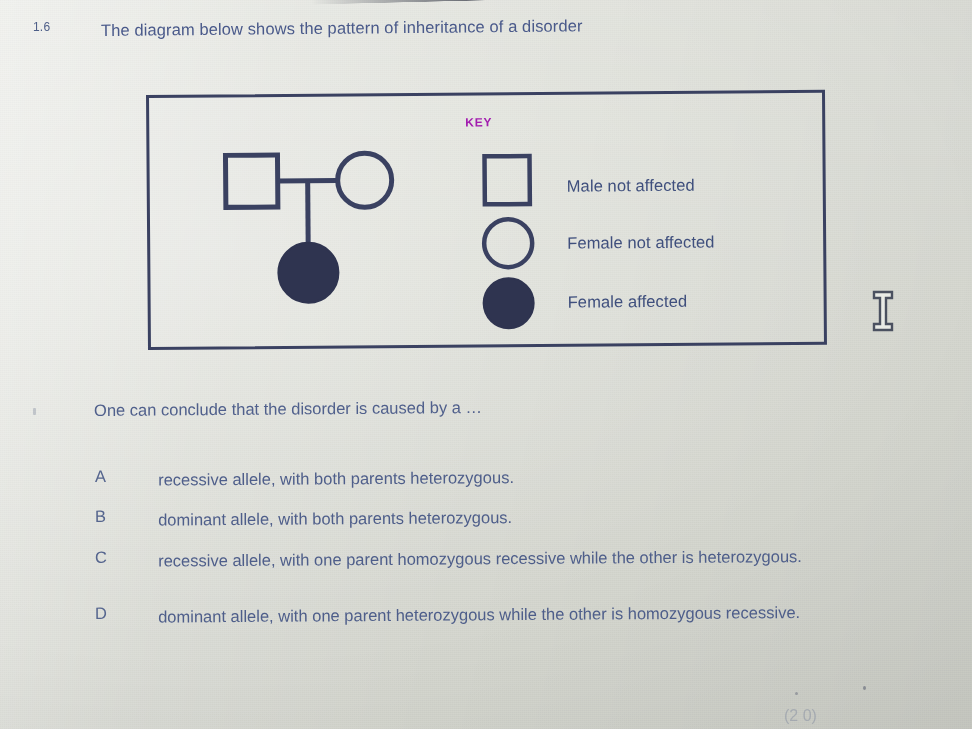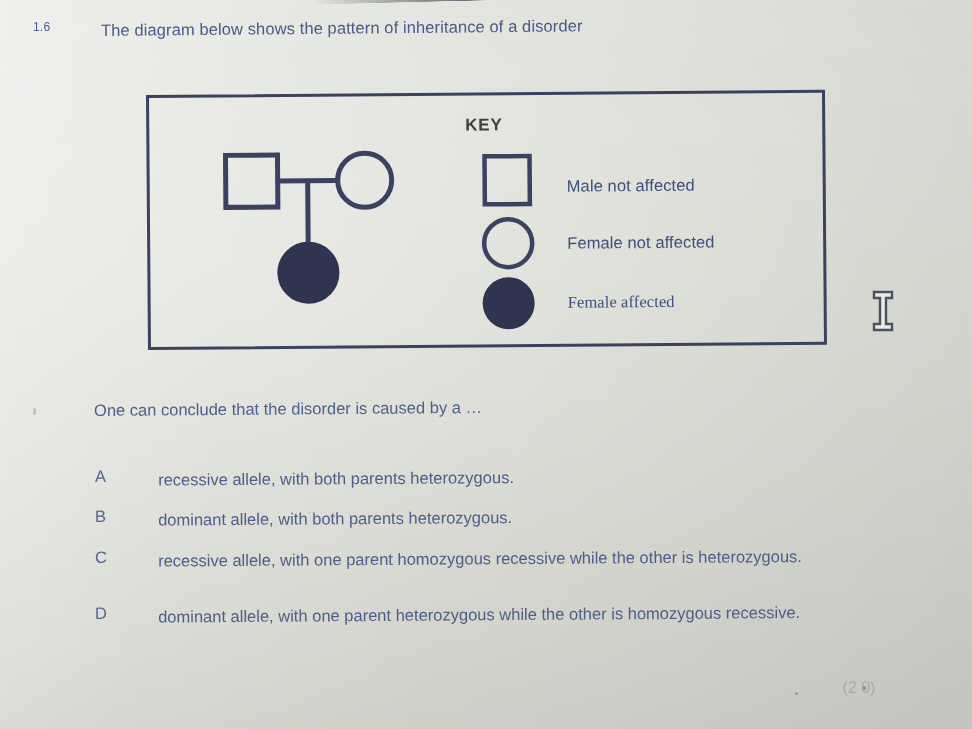--- a/index.html
+++ b/index.html
@@ -91,40 +91,40 @@
     border: 3px solid #3a4161;
     box-sizing: border-box;
     transform: rotate(-0.45deg);
     transform-origin: left top;
     background: rgba(255,255,255,0.045);
   }
   .key-title {
     position: absolute;
     left: 316px;
     top: 20px;
-    font-size: 17px;
+    font-size: 12px;
     font-weight: bold;
     letter-spacing: .8px;
-    color: #404040;
+    color: #a21caf;
   }
 
   
   .pedigree-svg { position: absolute; left: 70px;  top: 52px; }
   .legend-svg   { position: absolute; left: 330px; top: 55px; }
 
   .legend-label {
     position: absolute;
     font-size: 16.5px;
     color: #3f4f7d;
     white-space: nowrap;
     letter-spacing: .1px;
   }
   #legend-label-0 { left: 417px; top: 82px;  }
   #legend-label-1 { left: 417px; top: 139px; }
-  #legend-label-2 { left: 417px; top: 198px; font-family: Liberation Serif, serif; }
+  #legend-label-2 { left: 417px; top: 198px; }
 
   
   .stem {
     position: absolute;
     left: 94px;
     top: 401px;
     font-size: 16.5px;
     color: #50608c;
     transform: rotate(-0.45deg);
     transform-origin: left center;
@@ -166,28 +166,27 @@
     left: 868px;
     top: 289px;
     width: 30px;
     height: 44px;
   }
 
   
   #bottom-artifact {
     position: absolute;
     left: 784px;
-    top: 679px;
+    top: 707px;
     width: 150px;
     height: 22px;
     font-size: 16px;
     color: rgba(90,104,140,0.30);
     overflow: hidden;
     white-space: nowrap;
-    text-align: center;
   }
   #speck-1 { position:absolute; left:863px; top:686px; width:3px; height:4px; background:rgba(60,66,92,.45); border-radius:50%; }
   #speck-2 { position:absolute; left:795px; top:692px; width:3px; height:3px; background:rgba(60,66,92,.35); border-radius:50%; }
   #speck-3 { position:absolute; left:33px;  top:408px; width:3px; height:7px; background:rgba(90,100,130,.28); border-radius:1px; }
 </style>
 </head>
 <body>
 
 <div id="page"></div>
 <div id="grain"></div>

